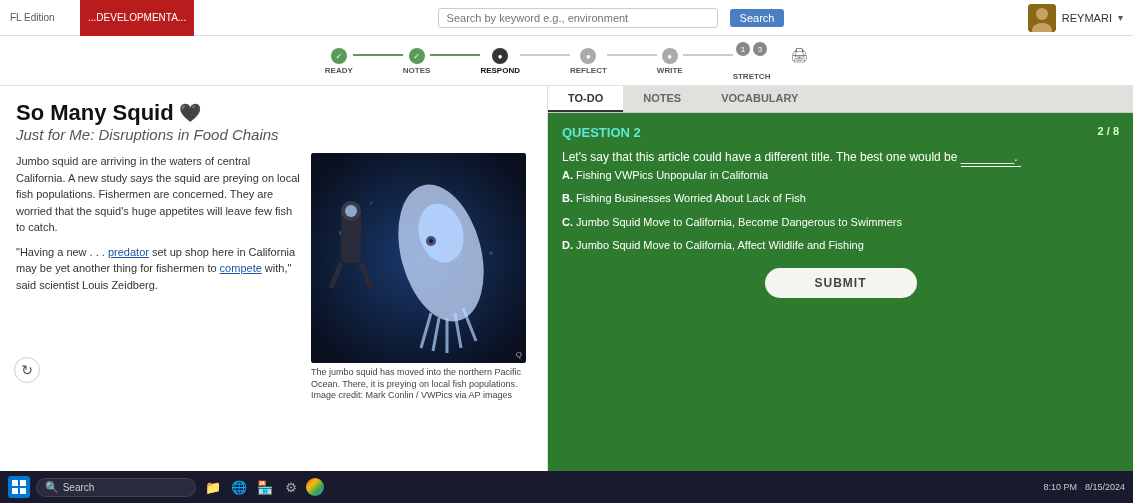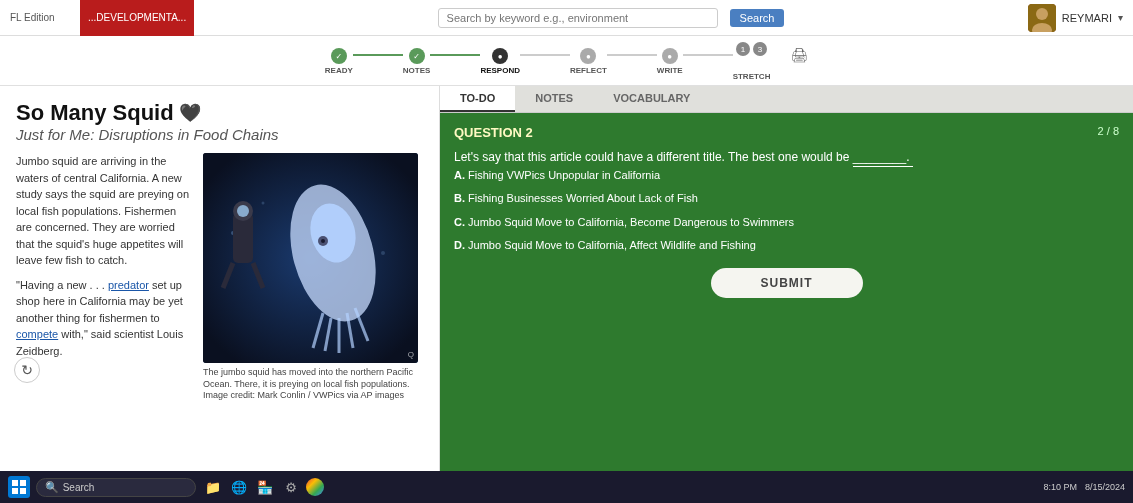--- a/index.html
+++ b/index.html
@@ -177,21 +177,21 @@
 
     
     .content-area {
       display: flex;
       flex: 1;
       overflow: hidden;
     }
 
     
     .article-panel {
-      width: 440px;
+      width: 548px;
       background: #fff;
       padding: 14px 16px;
       border-right: 1px solid #ddd;
       overflow-y: auto;
       position: relative;
     }
 
     .article-title {
       font-size: 22px;
       font-weight: bold;
@@ -310,26 +310,27 @@
     .question-header {
       display: flex;
       justify-content: space-between;
       align-items: flex-start;
       margin-bottom: 8px;
     }
 
     .question-label {
       font-size: 13px;
       font-weight: bold;
-      color: #fef9c3;
+      color: #5eead4;
     }
 
     .question-counter {
       font-size: 11px;
       color: #cfc;
+      font-weight: bold;
     }
 
     .question-text {
       font-size: 12px;
       color: #fff;
       line-height: 1.5;
       margin-bottom: 1px;
     }
 
     .blank {

